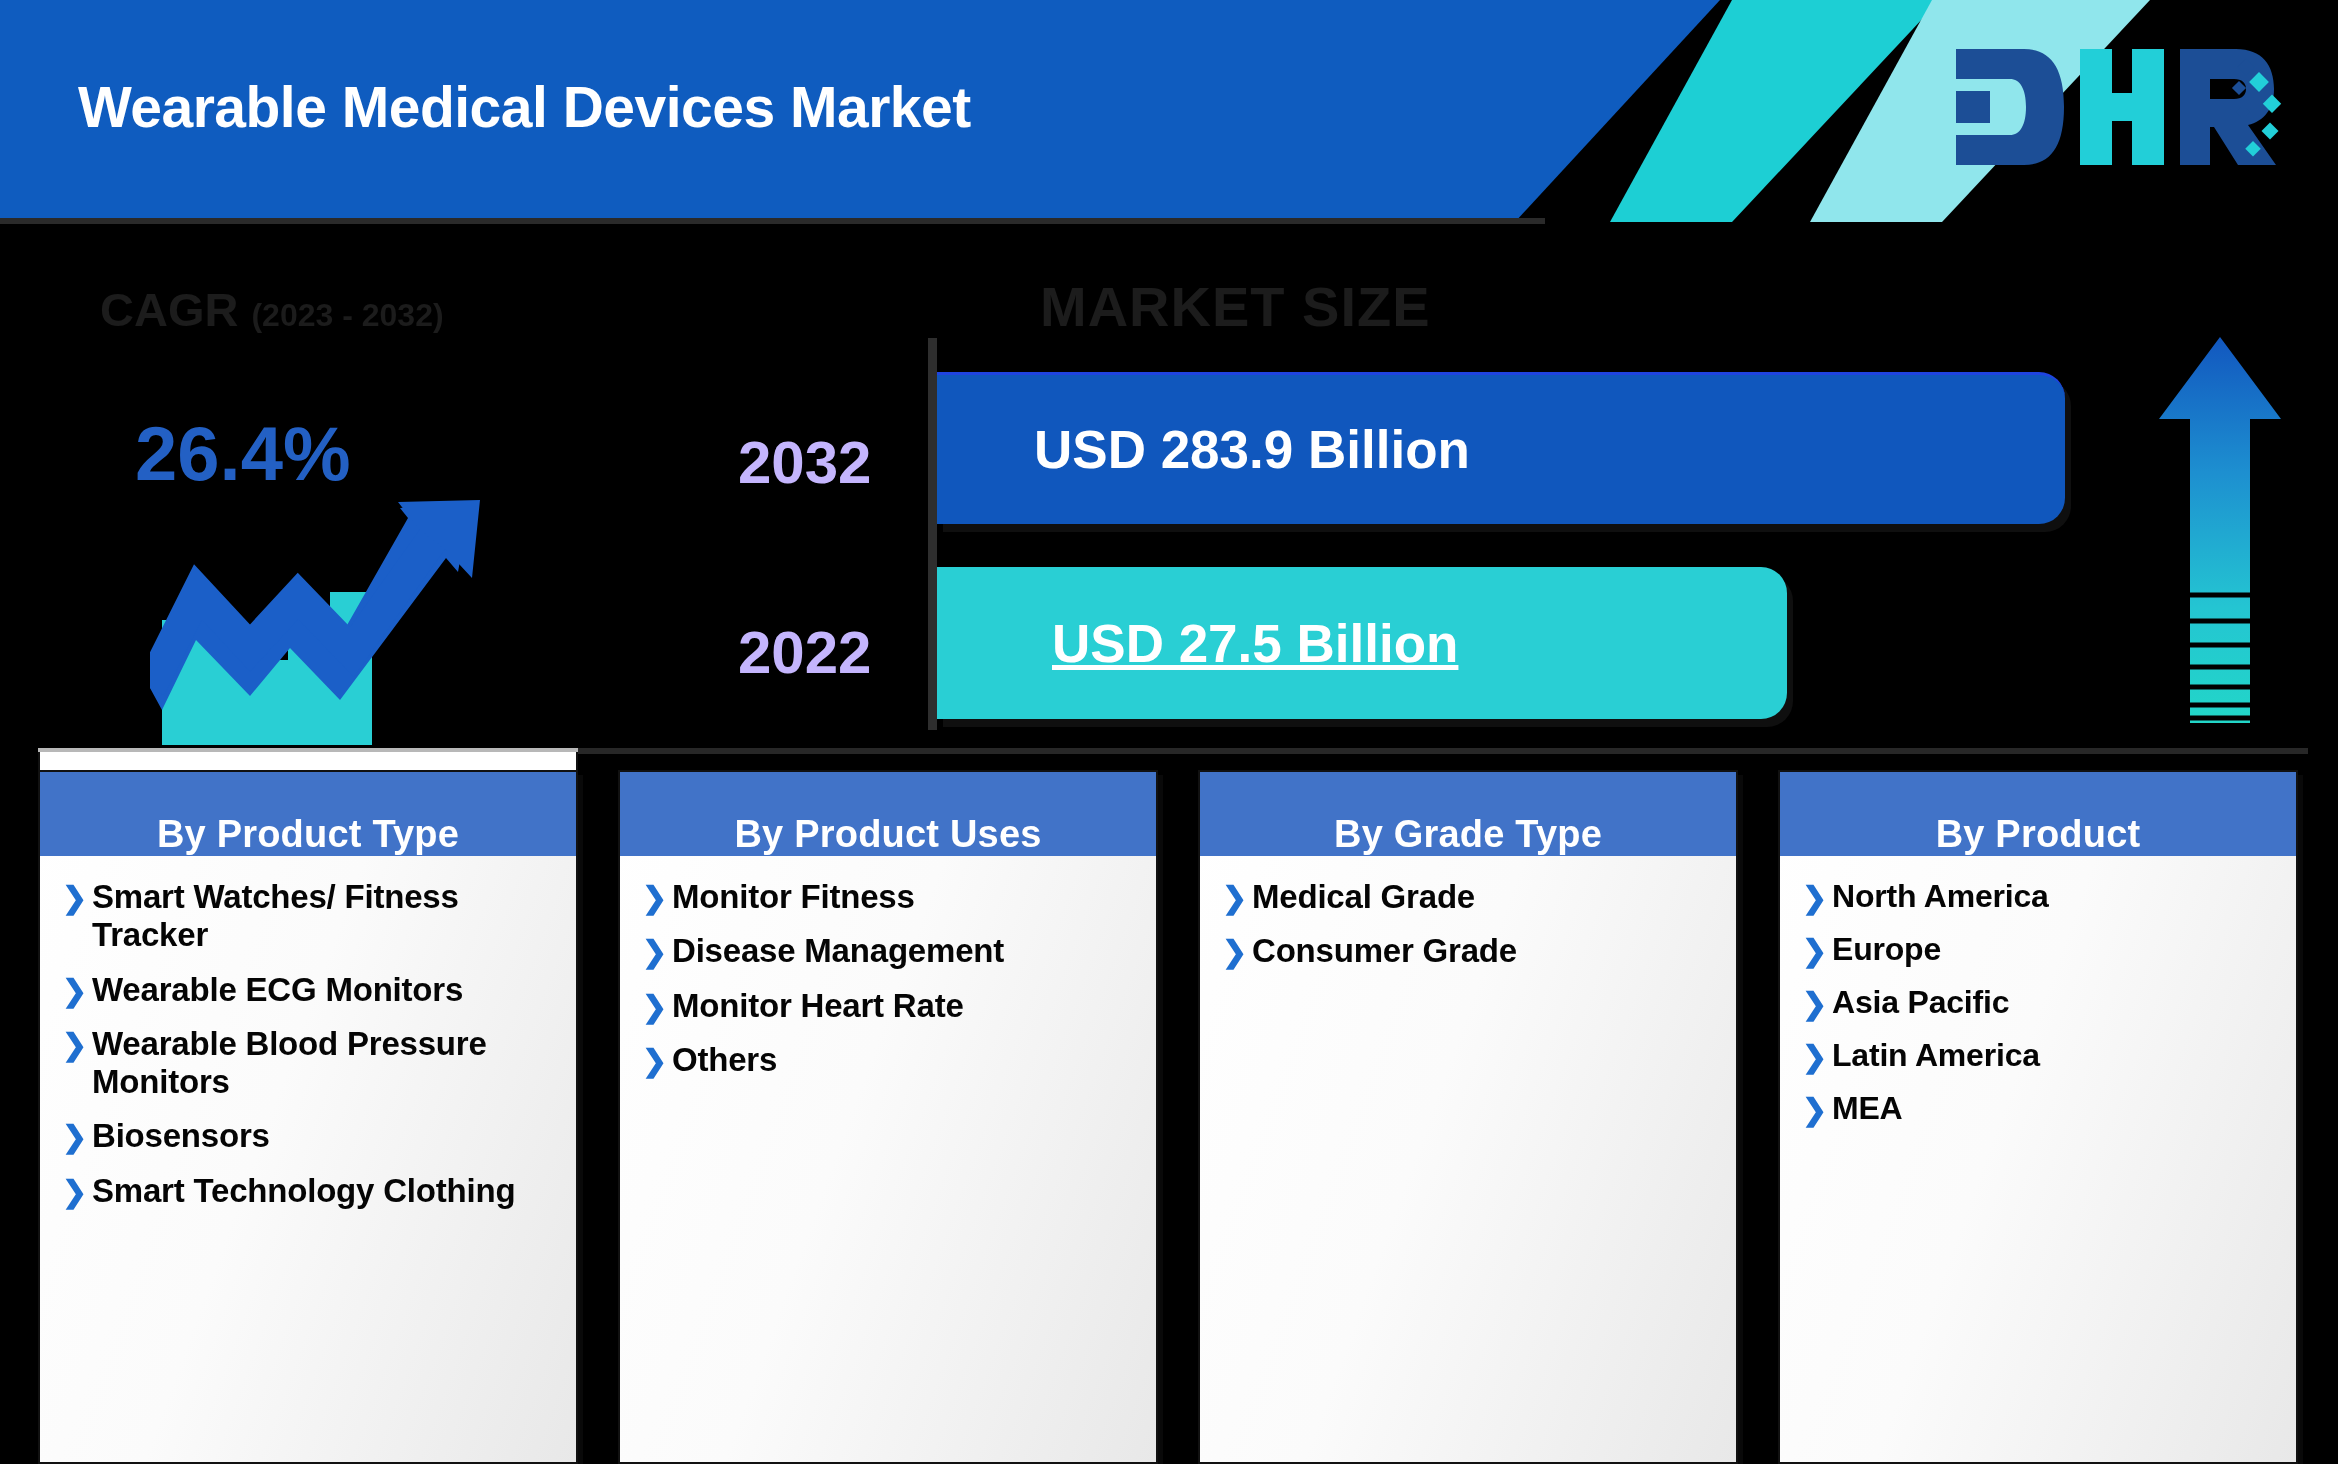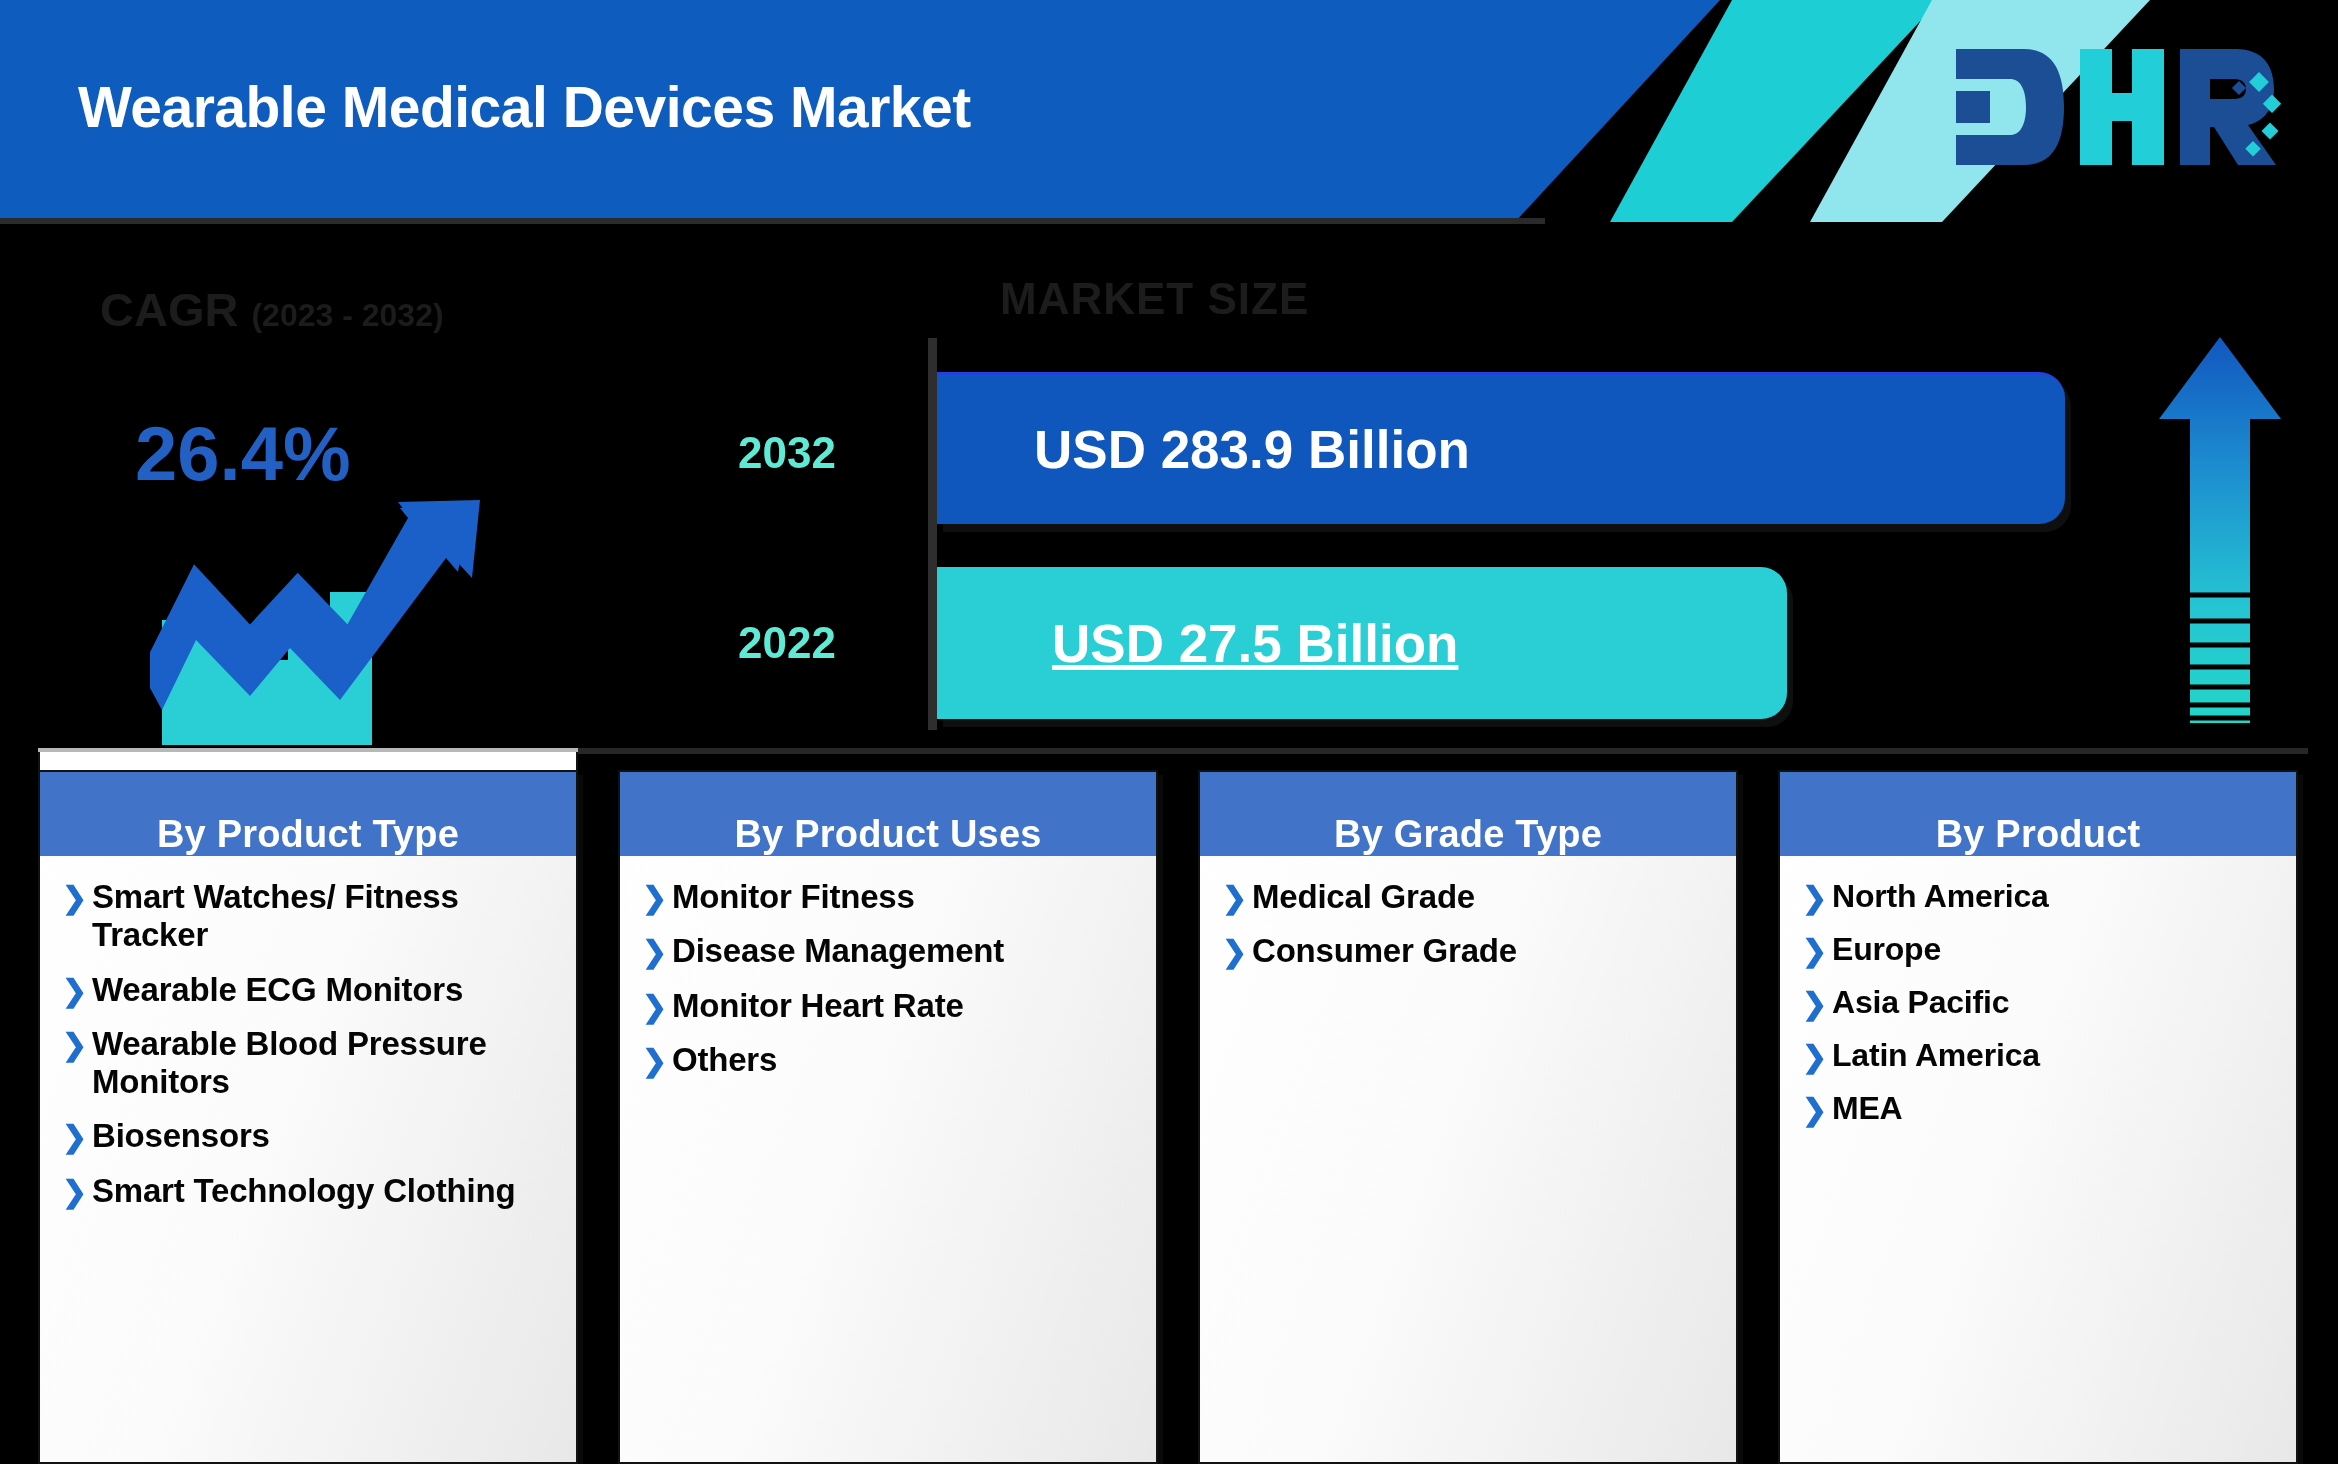--- a/index.html
+++ b/index.html
@@ -86,38 +86,38 @@
   }
   .cagr-graphic {
     position: absolute;
     left: 150px; top: 500px;
     width: 360px; height: 245px;
   }
 
   
   .market-title {
     position: absolute;
-    left: 1000px; top: 274px;
-    font-size: 44px;
+    left: 1040px; top: 274px;
+    font-size: 56px;
     font-weight: bold;
     color: #1c1c1c;
     letter-spacing: 1px;
     white-space: nowrap;
   }
   .axis-line {
     position: absolute;
     left: 928px; top: 338px;
     width: 9px; height: 392px;
     background: #2e2e2e;
   }
   .bar-year {
     position: absolute;
-    font-size: 44px;
-    font-weight: bold;
-    color: #5eead4;
+    font-size: 60px;
+    font-weight: bold;
+    color: #c4b5fd;
     white-space: nowrap;
   }
   .bar {
     position: absolute;
     display: flex;
     align-items: center;
     border-radius: 0 26px 26px 0;
     box-shadow: 6px 8px 0 rgba(20,20,20,0.75);
     padding-left: 19px;
   }

